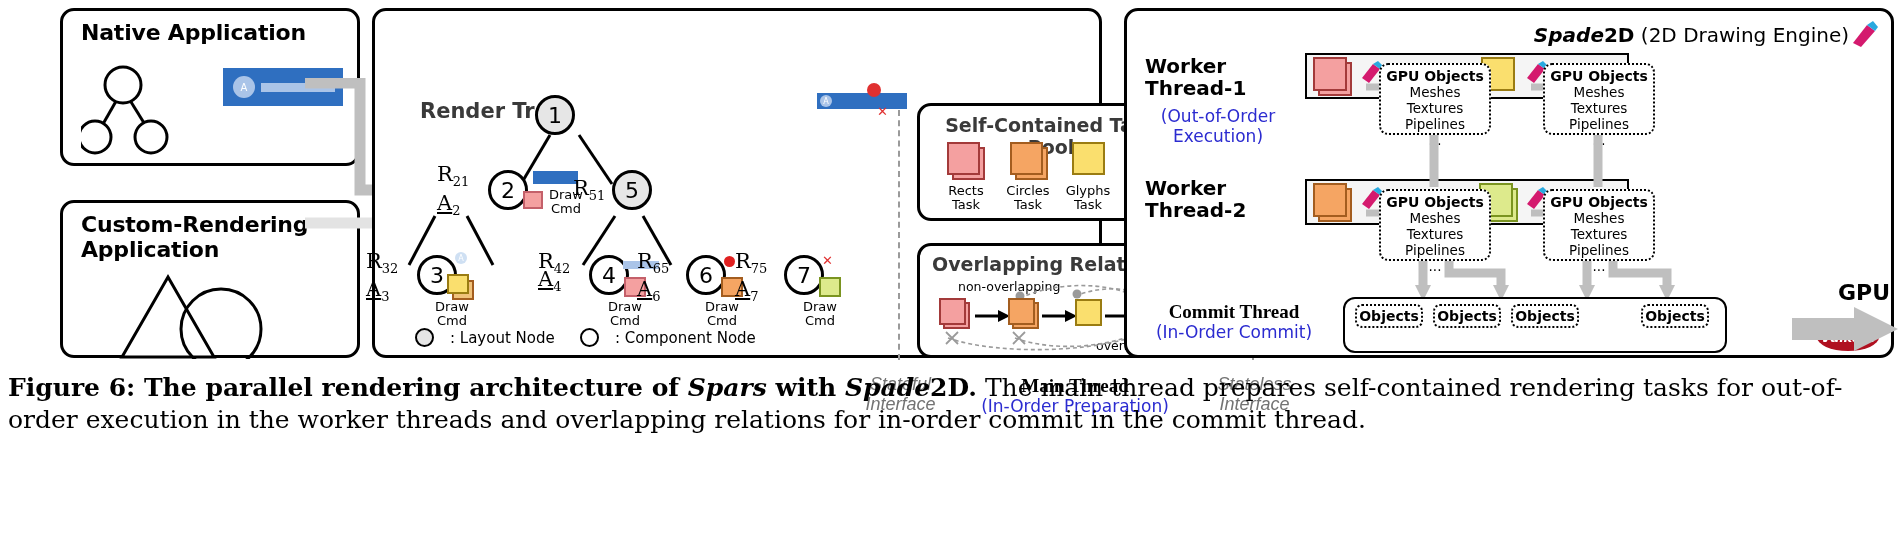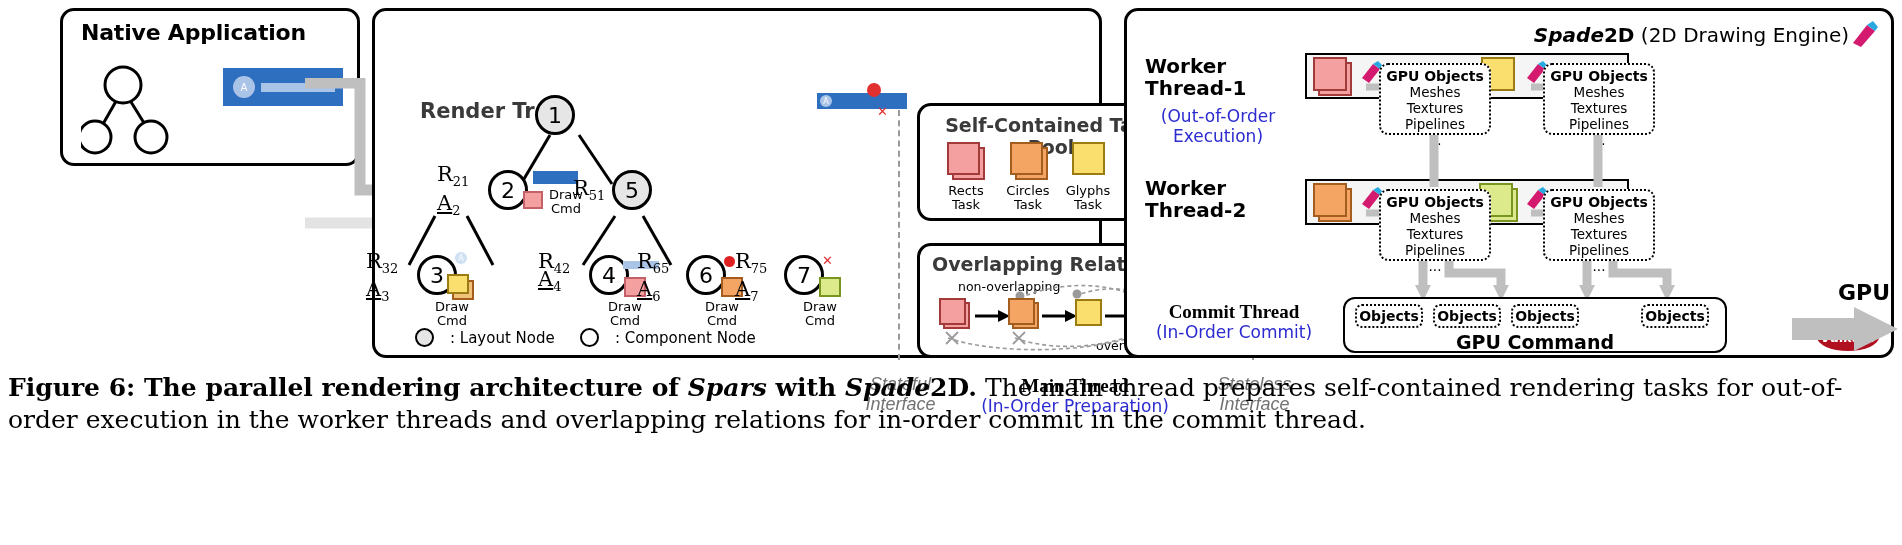--- a/index.html
+++ b/index.html
@@ -96,20 +96,27 @@
       <line x1="42" y1="30" x2="68" y2="72" stroke="#000" stroke-width="3"></line>
       <circle cx="42" cy="26" r="18" fill="#fff" stroke="#000" stroke-width="3"></circle>
       <circle cx="14" cy="78" r="16" fill="#fff" stroke="#000" stroke-width="3"></circle>
       <circle cx="70" cy="78" r="16" fill="#fff" stroke="#000" stroke-width="3"></circle>
     </svg>
     <div class="widget" style="left:160px;top:57px;width:120px;height:38px;"></div>
     <div class="avatar" style="left:170px;top:65px;width:22px;height:22px;">A</div>
     <div class="widget" style="left:198px;top:72px;width:74px;height:9px;background:#aac4e8;"></div>
   </div>
 
+  <div class="panel" id="custom-app">
+    <div class="app-title">Custom-Rendering Application</div>
+    <svg class="abs" style="left:55px;top:70px;" width="180" height="86">
+      <polygon points="50,4 96,84 4,84" fill="#fff" stroke="#000" stroke-width="3"></polygon>
+      <circle cx="103" cy="56" r="40" fill="none" stroke="#000" stroke-width="3"></circle>
+    </svg>
+  </div>
 
   <svg class="abs" style="left:300px;top:78px;" width="120" height="240">
     <path d="M5,5 L60,5 L60,112 L108,112" stroke="#bfbfbf" stroke-width="11" fill="none"></path>
     <polygon points="100,100 124,112 100,124" fill="#bfbfbf"></polygon>
     <path d="M5,145 L118,145" stroke="#e3e3e3" stroke-width="11" fill="none"></path>
   </svg>
 
   <div class="panel" id="spars">
     <div id="render-tree-label">Render Tree</div>
 
@@ -383,21 +390,20 @@
     <div class="thread-label" style="left:2px;top:290px;width:210px;">
       <div class="t1">Commit Thread</div>
       <div class="t2">(In-Order Commit)</div>
     </div>
 
     <div id="gpu-command" style="left:216px;top:286px;width:384px;height:56px;">
       <div class="objbox" style="left:10px;top:5px;width:68px;height:24px;">Objects</div>
       <div class="objbox" style="left:88px;top:5px;width:68px;height:24px;">Objects</div>
       <div class="objbox" style="left:166px;top:5px;width:68px;height:24px;">Objects</div>
       <div class="objbox" style="left:296px;top:5px;width:68px;height:24px;">Objects</div>
-      <div id="gpu-command-label" style="top:32px;">GPU Command</div>
     </div>
 
     <div class="vulkan" style="right:12px;bottom:4px;width:62px;height:28px;">Vulkan.</div>
   </div>
 
   <div id="gpu-label" style="left:1838px;top:280px;">GPU</div>
   <svg class="abs" style="left:1790px;top:305px;" width="112" height="50">
     <path d="M2,24 L70,24" stroke="#bfbfbf" stroke-width="22" fill="none"></path>
     <polygon points="64,2 108,24 64,46" fill="#bfbfbf"></polygon>
   </svg>

